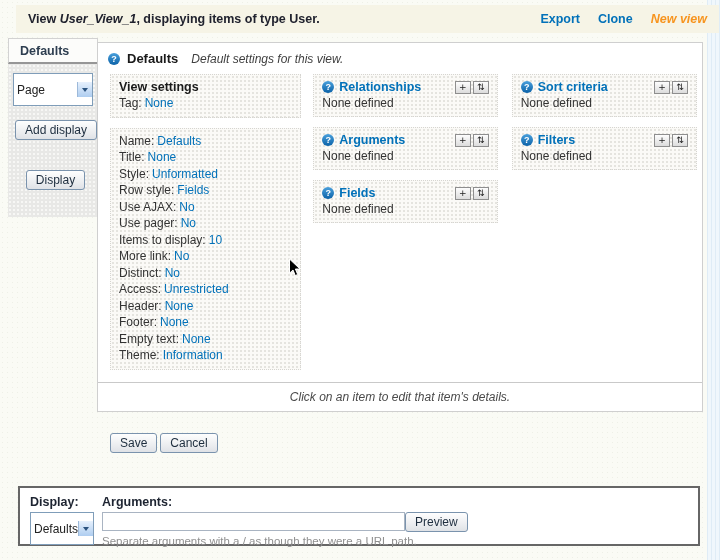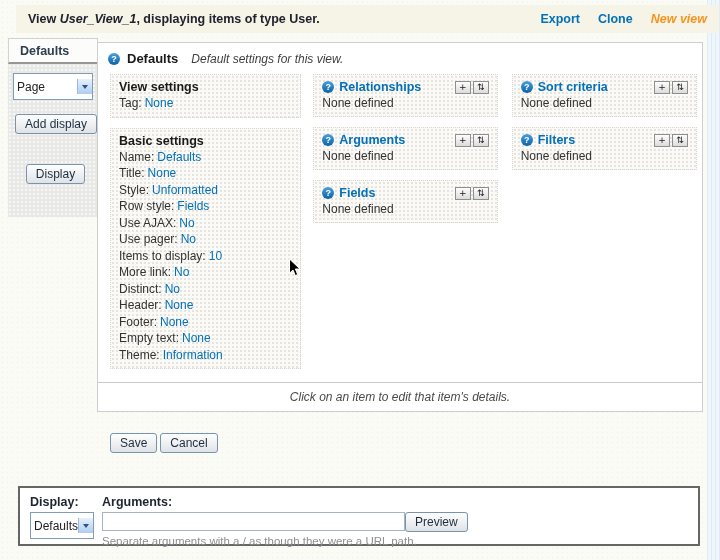--- a/index.html
+++ b/index.html
@@ -42,21 +42,21 @@
   }
   .sidebar-panel {
     height:153px; padding:9px 0 0 5px;
     background-color:#e8e8e6;
     background-image:radial-gradient(#f7f7f5 0.8px, transparent 0.8px);
     background-size:4px 4px;
   }
 
   
   .xp-select {
-    display:inline-flex; align-items:center; height:27px;
+    display:inline-flex; align-items:center; height:33px;
     background:#fff; border:1px solid #7f9db9; cursor:pointer;
   }
   .xp-select .sel-val { padding:0 3px; flex:1; font-size:12px; color:#222; white-space:nowrap; overflow:hidden; }
   .xp-select .sel-btn {
     width:15px; height:15px; display:flex; align-items:center; justify-content:center;
     background:linear-gradient(#e7f1fd,#aecdf0); border-left:1px solid #9db9d9;
   }
   .tri { width:0; height:0; border-left:3.5px solid transparent; border-right:3.5px solid transparent; border-top:4px solid #2b537f; }
   .select-page { width:80px; }
 
@@ -188,30 +188,30 @@
 
       <div class="col1">
         <div class="box">
           <div class="box-title">View settings</div>
           <div class="row">
             <span class="lbl">Tag:</span><a class="val">None</a>
           </div>
         </div>
 
         <div class="box">
-          <div class="box-title">Basic settings</div>
           <div class="row"><span class="lbl">Name:</span><a class="val">Defaults</a></div>
           <div class="row"><span class="lbl">Title:</span><a class="val">None</a></div>
           <div class="row"><span class="lbl">Style:</span><a class="val">Unformatted</a></div>
           <div class="row"><span class="lbl">Row style:</span><a class="val">Fields</a></div>
           <div class="row"><span class="lbl">Use AJAX:</span><a class="val">No</a></div>
           <div class="row"><span class="lbl">Use pager:</span><a class="val">No</a></div>
           <div class="row"><span class="lbl">Items to display:</span><a class="val">10</a></div>
           <div class="row"><span class="lbl">More link:</span><a class="val">No</a></div>
           <div class="row"><span class="lbl">Distinct:</span><a class="val">No</a></div>
+          <div class="row"><span class="lbl">Access:</span><a class="val">Unrestricted</a></div>
           <div class="row"><span class="lbl">Header:</span><a class="val">None</a></div>
           <div class="row"><span class="lbl">Footer:</span><a class="val">None</a></div>
           <div class="row"><span class="lbl">Empty text:</span><a class="val">None</a></div>
           <div class="row"><span class="lbl">Theme:</span><a class="val">Information</a></div>
         </div>
       </div>
 
       <div class="col2">
         <div class="box">
           <div class="box-head">

